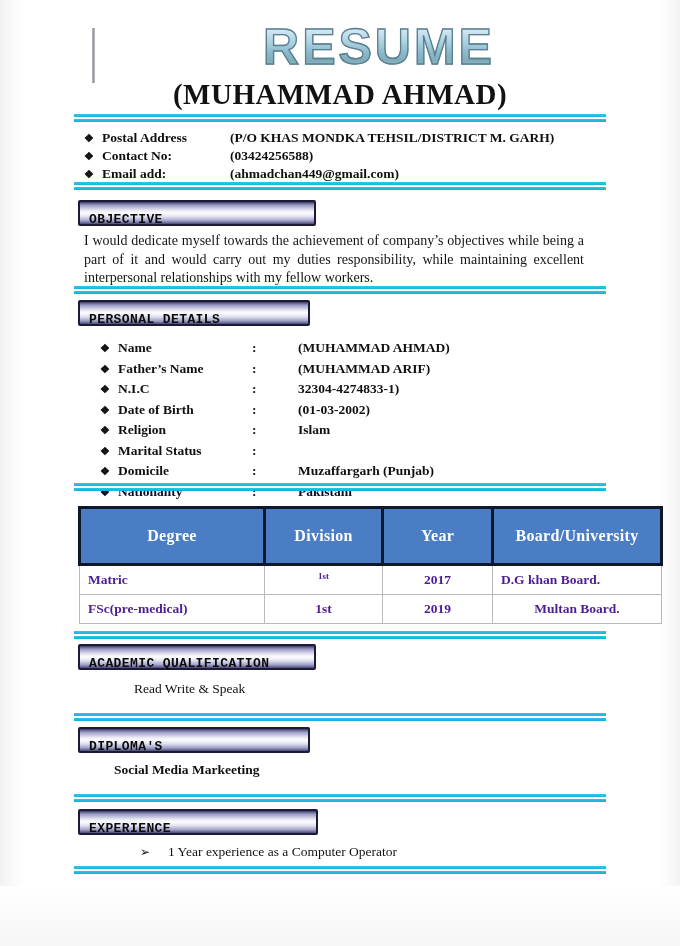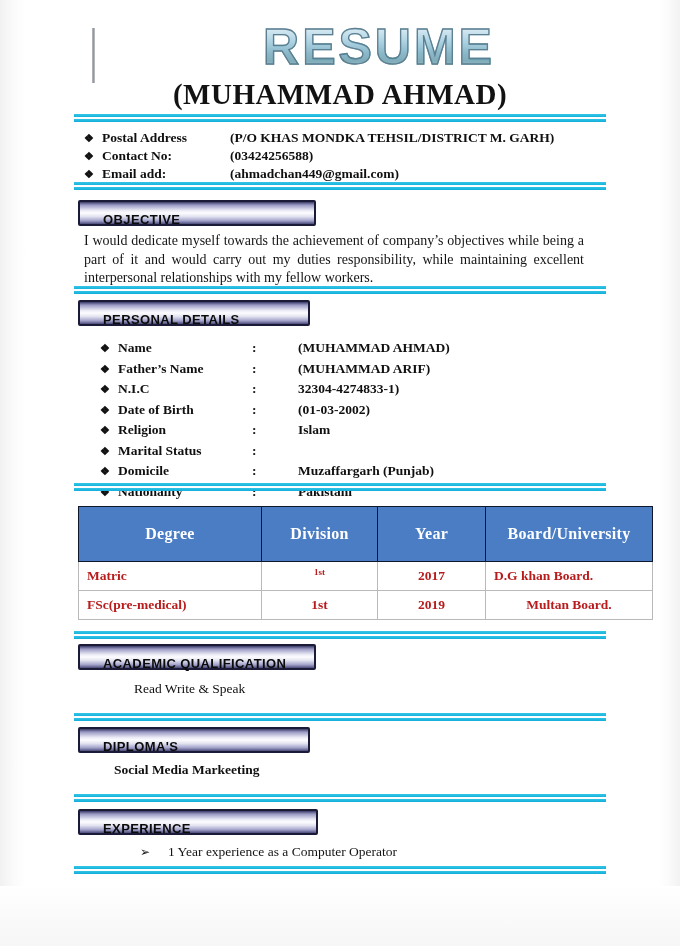--- a/index.html
+++ b/index.html
@@ -169,22 +169,22 @@
         #e9e9f5 38%,
         #fdfdff 50%,
         #e2e2f0 66%,
         #a3a3cb 85%,
         #4a4a79 100%);
     display: flex;
     align-items: center;
     border-radius: 2px;
   }
   .sec-head span {
-    padding-left: 23px;
-    font-family: Liberation Sans, sans-serif;
+    padding-left: 9px;
+    font-family: Liberation Mono, monospace;
     font-size: 13px;
     font-weight: bold;
     letter-spacing: 0.4px;
     color: #0b0b0b;
     margin-top: 12px;
   }
 
   
   .objective-body {
     position: absolute;
@@ -225,29 +225,29 @@
     border-collapse: collapse;
     table-layout: fixed;
   }
   .edu-table th {
     background: #4a7dc4;
     color: #ffffff;
     font-family: "Liberation Serif", "DejaVu Serif", serif;
     font-size: 16px;
     font-weight: bold;
     height: 52px;
-    border: 1px solid #0f172a;
+    border: 3px solid #0f172a;
     letter-spacing: 0.3px;
   }
   .edu-table td {
     height: 28px;
     border: 1px solid #b9b9b9;
     font-size: 13.5px;
     font-weight: bold;
-    color: #b91c1c;
+    color: #4c1d95;
     padding: 0 8px;
   }
   .edu-table td.c { text-align: center; }
   .edu-table td.l { text-align: left; }
   .edu-table td .small-sup {
     font-size: 9px;
     vertical-align: super;
     font-weight: bold;
   }
 

